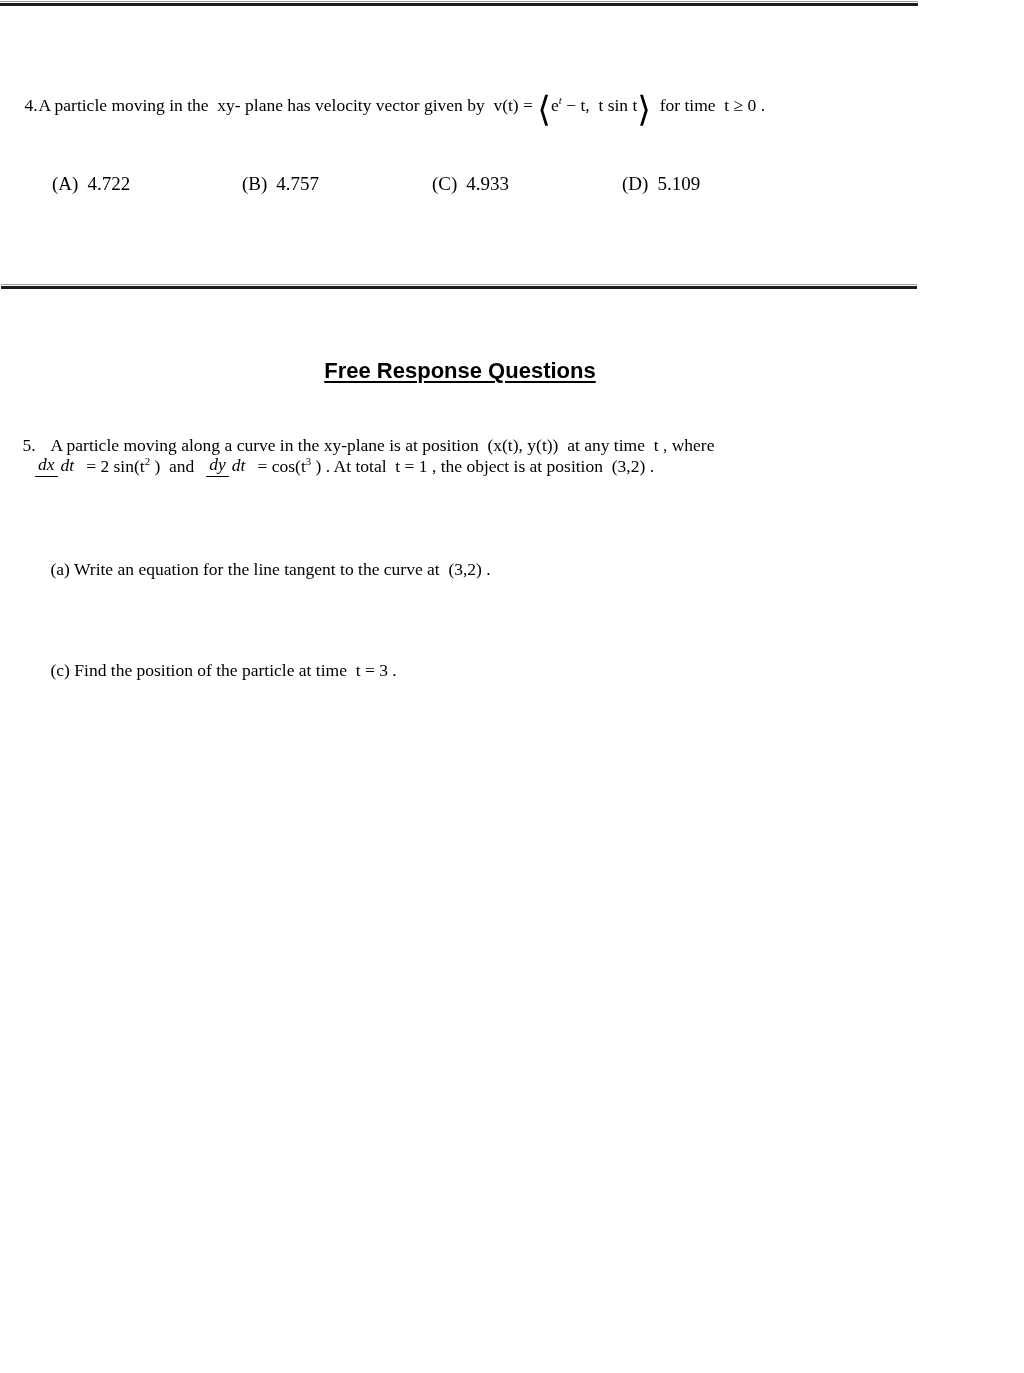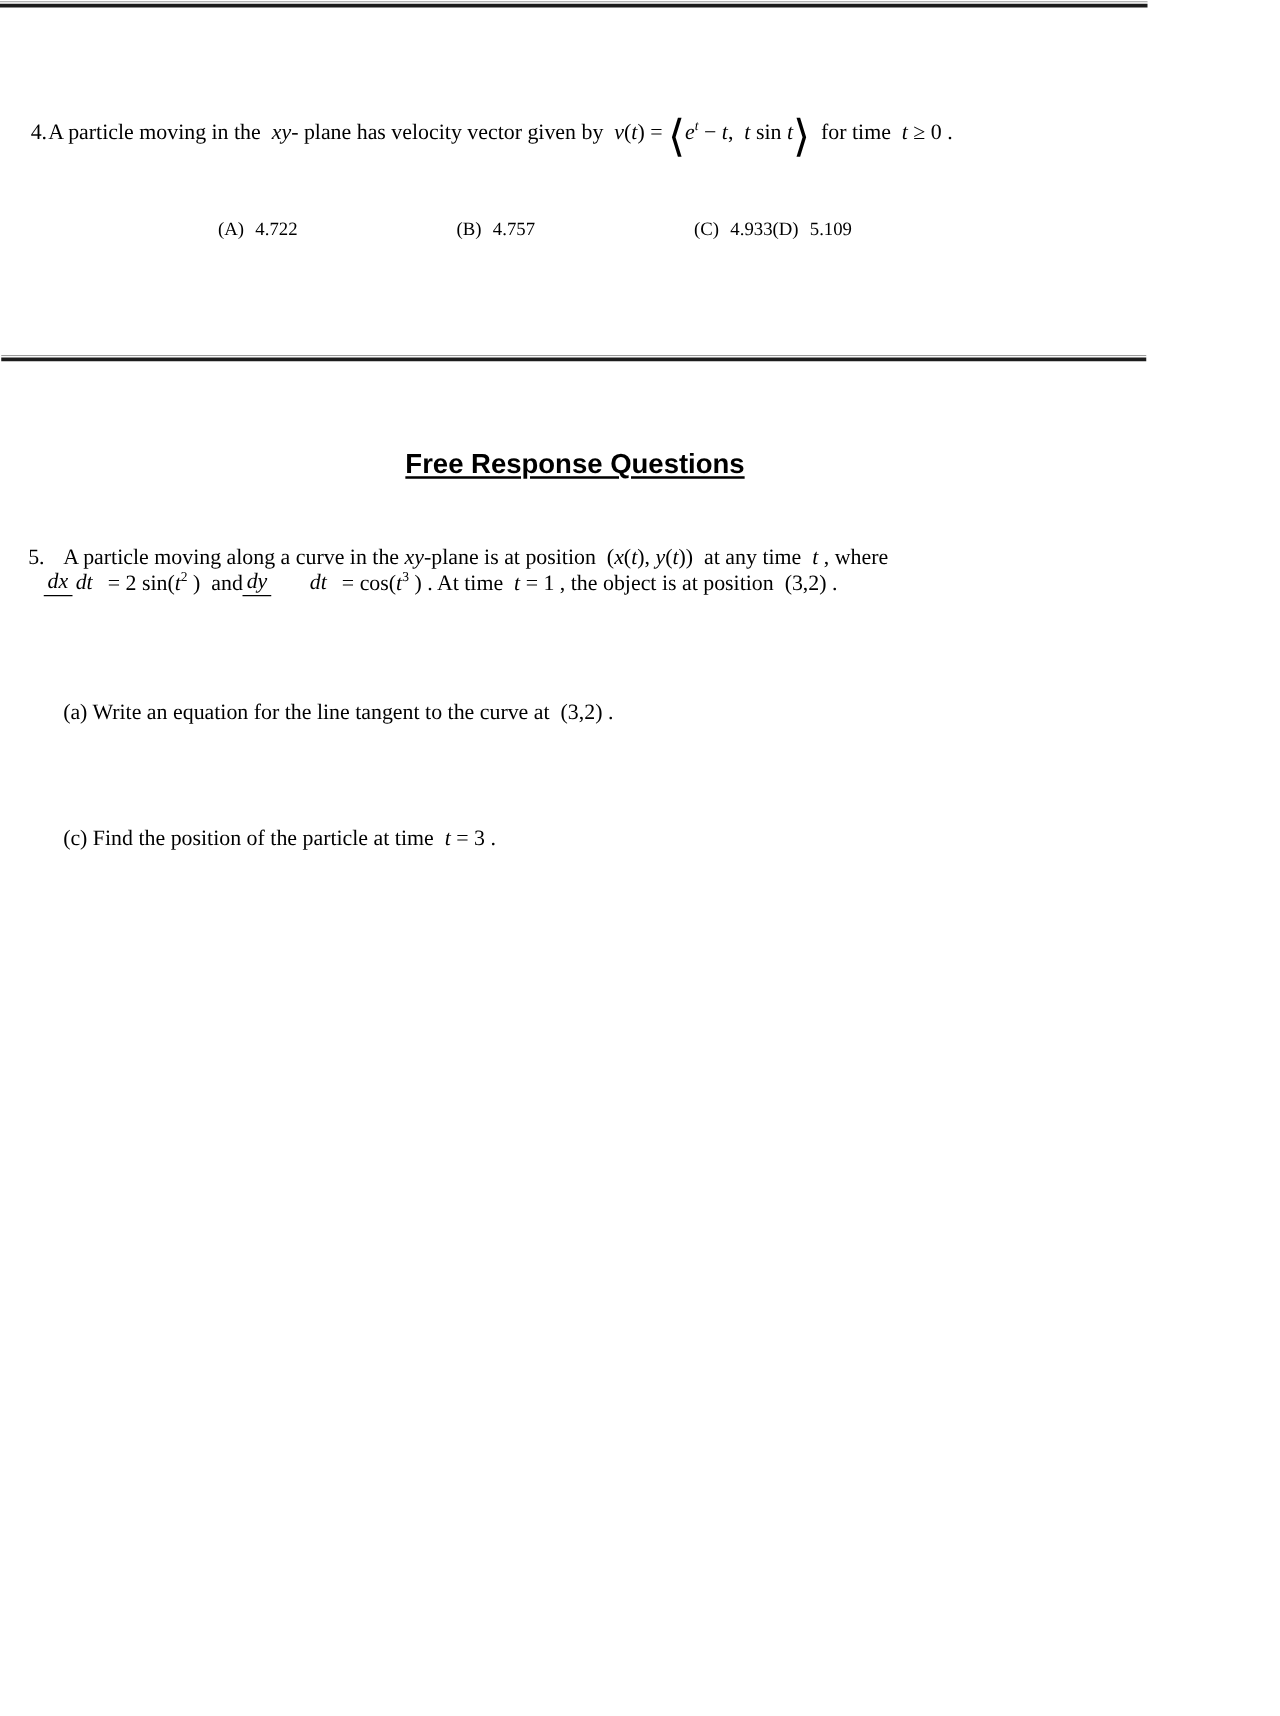--- a/index.html
+++ b/index.html
@@ -17,46 +17,46 @@
   .rule .thick { height:3px; background:#1c1c1c; }
 
   .textline { position:absolute; font-size:17.5px; line-height:26px; white-space:pre; }
 
   .qnum  { display:inline-block; }
   .qnum.w14 { width:14px; }
   .qnum.w28 { width:28px; }
 
   
   .seg-r   { font-style:normal; }
-  .seg-i   { font-style:italic; }
+  .seg-i   { }
   .seg-sup  { font-size:62%; vertical-align:super; line-height:0; }
   .seg-isup { font-size:62%; vertical-align:super; line-height:0; font-style:italic; }
   .seg-ang  { font-family:"DejaVu Serif","DejaVu Sans",serif; font-size:200%;
               line-height:0; vertical-align:-0.28em; }
 
   
-  .choices { position:absolute; font-size:15px; line-height:24px; white-space:pre;text-align:right; }
+  .choices { position:absolute; font-size:19px; line-height:24px; white-space:pre; }
   .choice  { display:inline-block; width:190px; }
   .choice:last-child { width:auto; }
   .choice .lbl { margin-right:9px; }
 
   
   .frq-heading {
     position:absolute; left:0; width:920px; text-align:center;
     font-family:"Liberation Sans", sans-serif; font-size:22px; font-weight:600;
     text-decoration:underline; text-underline-offset:3px;margin-top:20px;
   }
 
   
   .mathrow { position:absolute; display:flex; align-items:center; font-size:17.5px; white-space:pre; }
   .frac { display:inline-flex; flex-direction:row; align-items:center;
           font-style:italic; line-height:1.12; margin-right:9px; }
   .frac .num { padding:0 3px 1px 3px; border-bottom:1.6px solid #000; }
   .frac .den { padding:0 3px; }
-  .frac.second { margin-left:0;gap:28px; }
+  .frac.second { margin-left:12px; }
 </style>
 </head>
 <body>
 
 <div class="page">
 
   <div class="rule" style="top:1px; left:0; width:918px;">
     <div class="thin"></div>
       <div class="gap"></div>
       <div class="thick"></div>
@@ -83,21 +83,21 @@
     <span class="qnum w28">5.</span><span><span class="seg-r">A particle moving along a curve in the </span><span class="seg-i">xy</span><span class="seg-r">-plane is at position  (</span><span class="seg-i">x</span><span class="seg-r">(</span><span class="seg-i">t</span><span class="seg-r">), </span><span class="seg-i">y</span><span class="seg-r">(</span><span class="seg-i">t</span><span class="seg-r">))  at any time  </span><span class="seg-i">t</span><span class="seg-r"> , where</span></span>
   </div>
 
   <div class="mathrow" style="top:442px; left:35px; height:48px;">
     <span class="frac">
       <span class="num">dx</span>
       <span class="den">dt</span>
     </span><span><span class="seg-r">= 2 sin(</span><span class="seg-i">t</span><span class="seg-sup">2</span><span class="seg-r"> )  and</span></span><span class="frac second">
       <span class="num">dy</span>
       <span class="den">dt</span>
-    </span><span><span class="seg-r">= cos(</span><span class="seg-i">t</span><span class="seg-sup">3</span><span class="seg-r"> ) . At time  </span><span class="seg-i">t</span><span class="seg-r"> = 1 , the object is at position  (3,2) .</span></span>
+    </span><span><span class="seg-r">= cos(</span><span class="seg-i">t</span><span class="seg-sup">3</span><span class="seg-r"> ) . At total  </span><span class="seg-i">t</span><span class="seg-r"> = 1 , the object is at position  (3,2) .</span></span>
   </div>
 
   <div class="textline" style="top:536px; left:33px; line-height:22px;">
     <span><span class="seg-r">(a) Write an equation for the line tangent to the curve at  (3,2) .</span></span>
   </div>
 
 
   <div class="textline" style="top:637px; left:33px; line-height:22px;">
     <span><span class="seg-r">(c) Find the position of the particle at time  </span><span class="seg-i">t</span><span class="seg-r"> = 3 .</span></span>
   </div>

